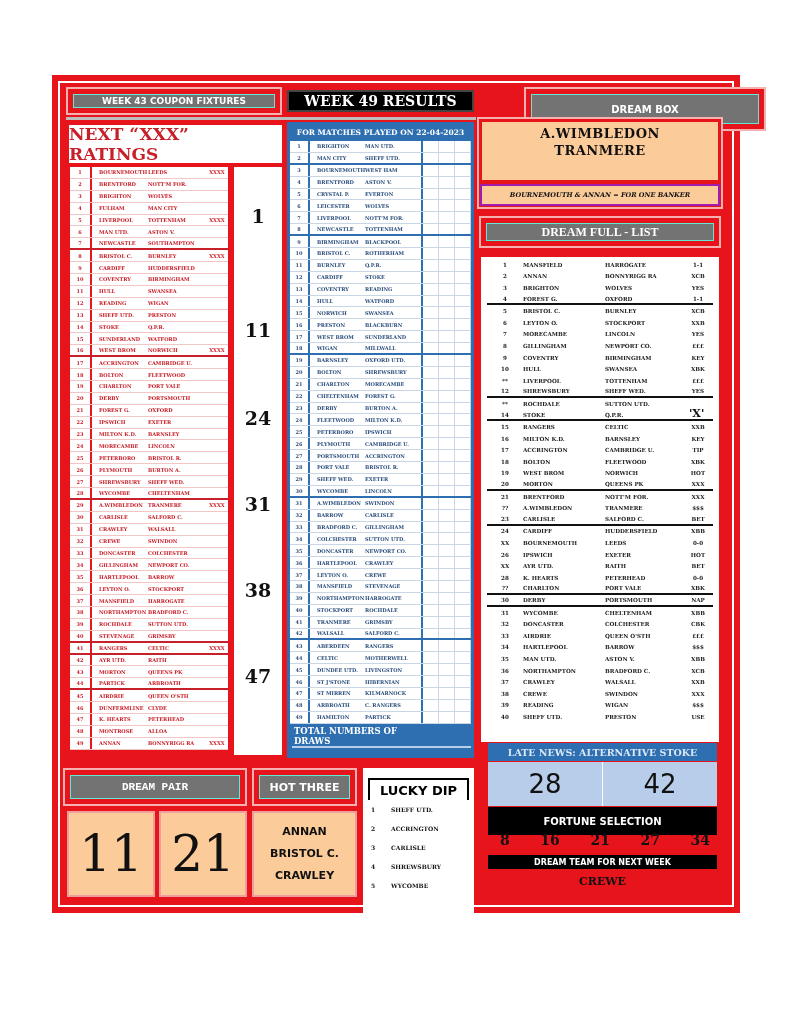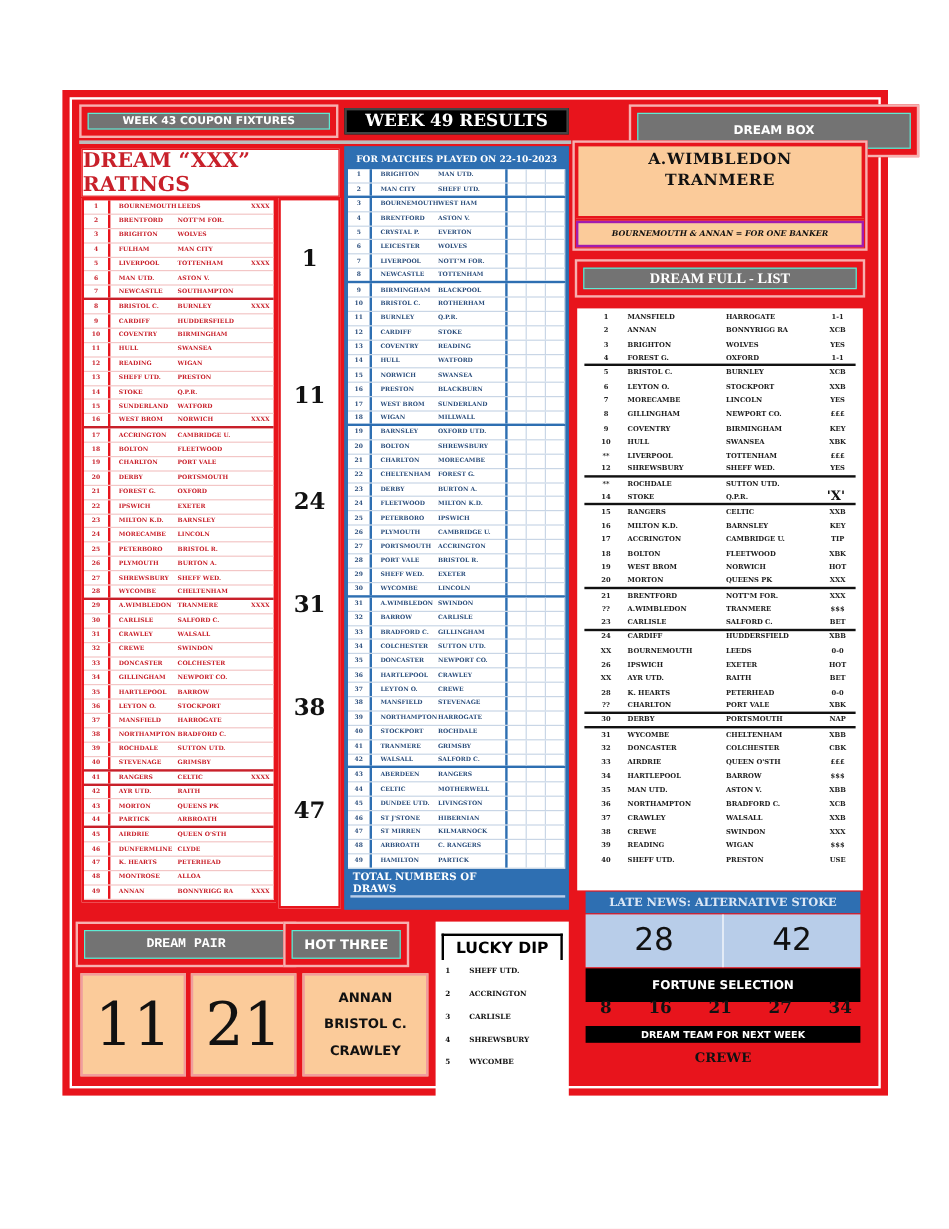--- a/index.html
+++ b/index.html
@@ -90,21 +90,21 @@
 
 <div class="hdr-box" style="left:66px;top:87px;width:216px;height:28px;">
   <div class="hdr-label" style="font-size:9px;">WEEK 43 COUPON FIXTURES</div>
 </div>
 <div class="results-hdr">WEEK 49 RESULTS</div>
 <div class="hdr-box" style="left:502px;top:87px;width:242px;height:44px;margin-left:22px;">
   <div class="hdr-label">DREAM BOX</div>
 </div>
 <div class="sep-line"></div>
 
-<div class="ratings-title">DREAM “XXX” RATINGS</div>
+<div class="ratings-title">NEXT “XXX” RATINGS</div>
 <div class="ratings-table" id="ratings-table">
     <div class="r-row">
       <div class="r-num">1</div>
       <div class="r-home">BOURNEMOUTH</div>
       <div class="r-away">LEEDS</div>
       <div class="r-mark">XXXX</div>
     </div>
     <div class="r-row">
       <div class="r-num">2</div>
       <div class="r-home">BRENTFORD</div>
@@ -397,21 +397,21 @@
 <div class="numcol" id="numcol">
     <span style="top: 38px;">1</span>
     <span style="top: 152px;">11</span>
     <span style="top: 240px;">24</span>
     <span style="top: 326px;">31</span>
     <span style="top: 412px;">38</span>
     <span style="top: 498px;">47</span>
   </div>
 
 <div class="res-wrap">
-  <div class="res-title">FOR MATCHES PLAYED ON 22-10-2023</div>
+  <div class="res-title">FOR MATCHES PLAYED ON 22-04-2023</div>
   <div class="res-table" id="res-table">
       <div class="s-row">
         <div class="s-num">1</div>
         <div class="s-home">BRIGHTON</div>
         <div class="s-away">MAN UTD.</div>
         <div class="s-cells">
           <div></div>
           <div></div>
           <div></div>
         </div>
@@ -1175,21 +1175,21 @@
 
 <div class="bot-hdr" style="left:63px;top:768px;width:184px;height:38px;">
   <div class="hdr-label" style="font-size:11px;font-family:Liberation Mono, monospace;">DREAM PAIR</div>
 </div>
 <div class="peach" style="left:67px;top:811px;width:88px;height:86px;">
   <div class="pair-num">11</div>
 </div>
 <div class="peach" style="left:159px;top:811px;width:88px;height:86px;">
   <div class="pair-num">21</div>
 </div>
-<div class="bot-hdr" style="left:236px;top:768px;width:105px;height:38px;">
+<div class="bot-hdr" style="left:252px;top:768px;width:105px;height:38px;">
   <div class="hdr-label" style="font-size:11px;">HOT THREE</div>
 </div>
 <div class="peach" style="left:252px;top:811px;width:105px;height:86px;">
   <div class="hot-three">
     <span>ANNAN</span>
     <span>BRISTOL C.</span>
     <span>CRAWLEY</span>
   </div>
 </div>
 <div class="lucky">

